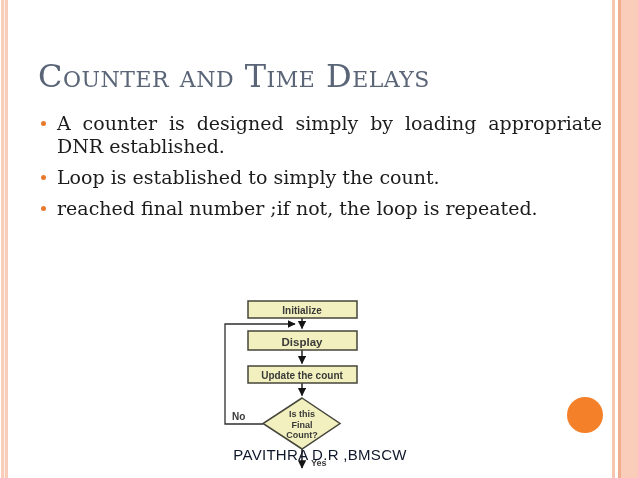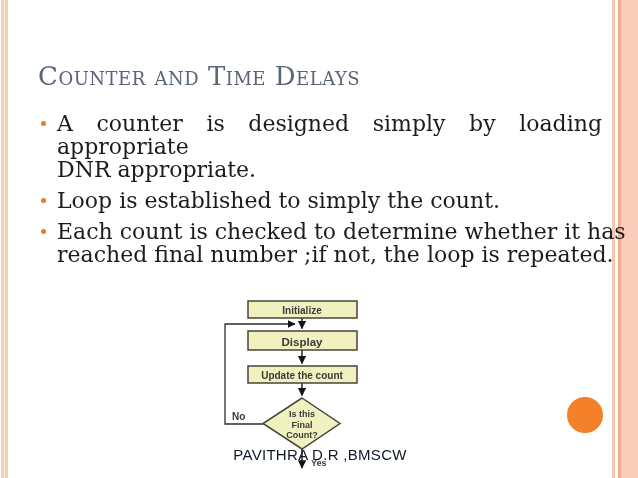--- a/index.html
+++ b/index.html
@@ -27,34 +27,34 @@
       #efac8e 8px 11px,
       #f9cdb9 11px 28px);
   }
   .accent-circle{
     position:absolute;left:567px;top:397px;width:36px;height:36px;
     border-radius:50%;background:#f4802a;
   }
   
   .title{
     position:absolute;left:38px;top:56px;width:560px;
-    font-size:26px;line-height:40px;
+    font-size:32px;line-height:40px;
     font-variant:small-caps;
     letter-spacing:0.5px;
     color:#5a6577;
   }
   
   .bullets{position:absolute;left:40px;top:112px;width:562px;}
   .bullet{position:relative;padding-left:17px;margin-bottom:8px;}
   .dot{
     position:absolute;left:1px;top:9px;width:5px;height:5px;border-radius:50%;
     background:#e87a2e;
   }
   .bline{
-    font-size:22px;line-height:23px;color:#1c1c1c;
+    font-size:19px;line-height:23px;color:#1c1c1c;
     white-space:nowrap;
   }
   .bline.just{
     white-space:normal;
     text-align:justify;
     text-align-last:justify;
   }
   
   .flow{position:absolute;left:210px;top:292px;z-index:4;}
   .flow text{
@@ -76,29 +76,28 @@
 <div class="left-bar"></div>
 <div class="right-bar"></div>
 <div class="accent-circle"></div>
 
 <div class="title">Counter and Time Delays</div>
 
 <div class="bullets">
   <div class="bullet">
     <span class="dot"></span>
     <div class="bline just">A counter is designed simply by loading appropriate</div>
-    <div class="bline">DNR appropriate.</div>
+    <div class="bline">DNR established.</div>
   </div>
   <div class="bullet">
     <span class="dot"></span>
     <div class="bline">Loop is established to simply the count.</div>
   </div>
   <div class="bullet">
     <span class="dot"></span>
-    <div class="bline">Each count is checked to determine whether it has</div>
     <div class="bline">reached final number ;if not, the loop is repeated.</div>
   </div>
 </div>
 
 <svg class="flow" width="200" height="186" viewBox="0 0 200 186">
   <defs>
     <marker id="arr" markerWidth="7" markerHeight="7" refX="5.5" refY="3" orient="auto">
       <path d="M0,0 L6,3 L0,6 Z" fill="#141414"></path>
     </marker>
   </defs>

